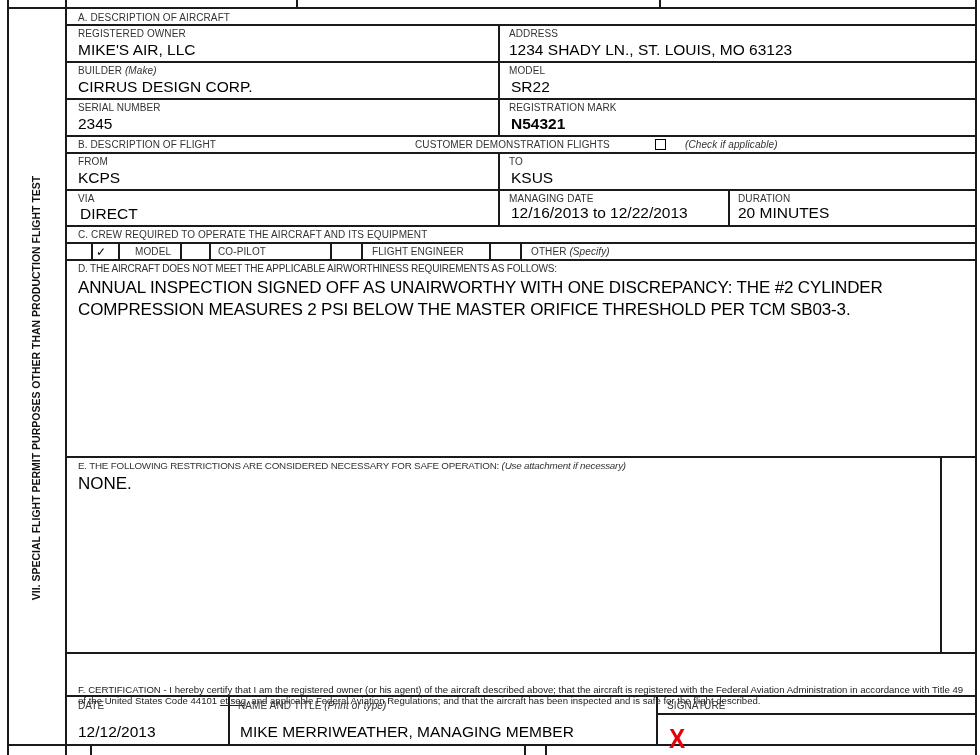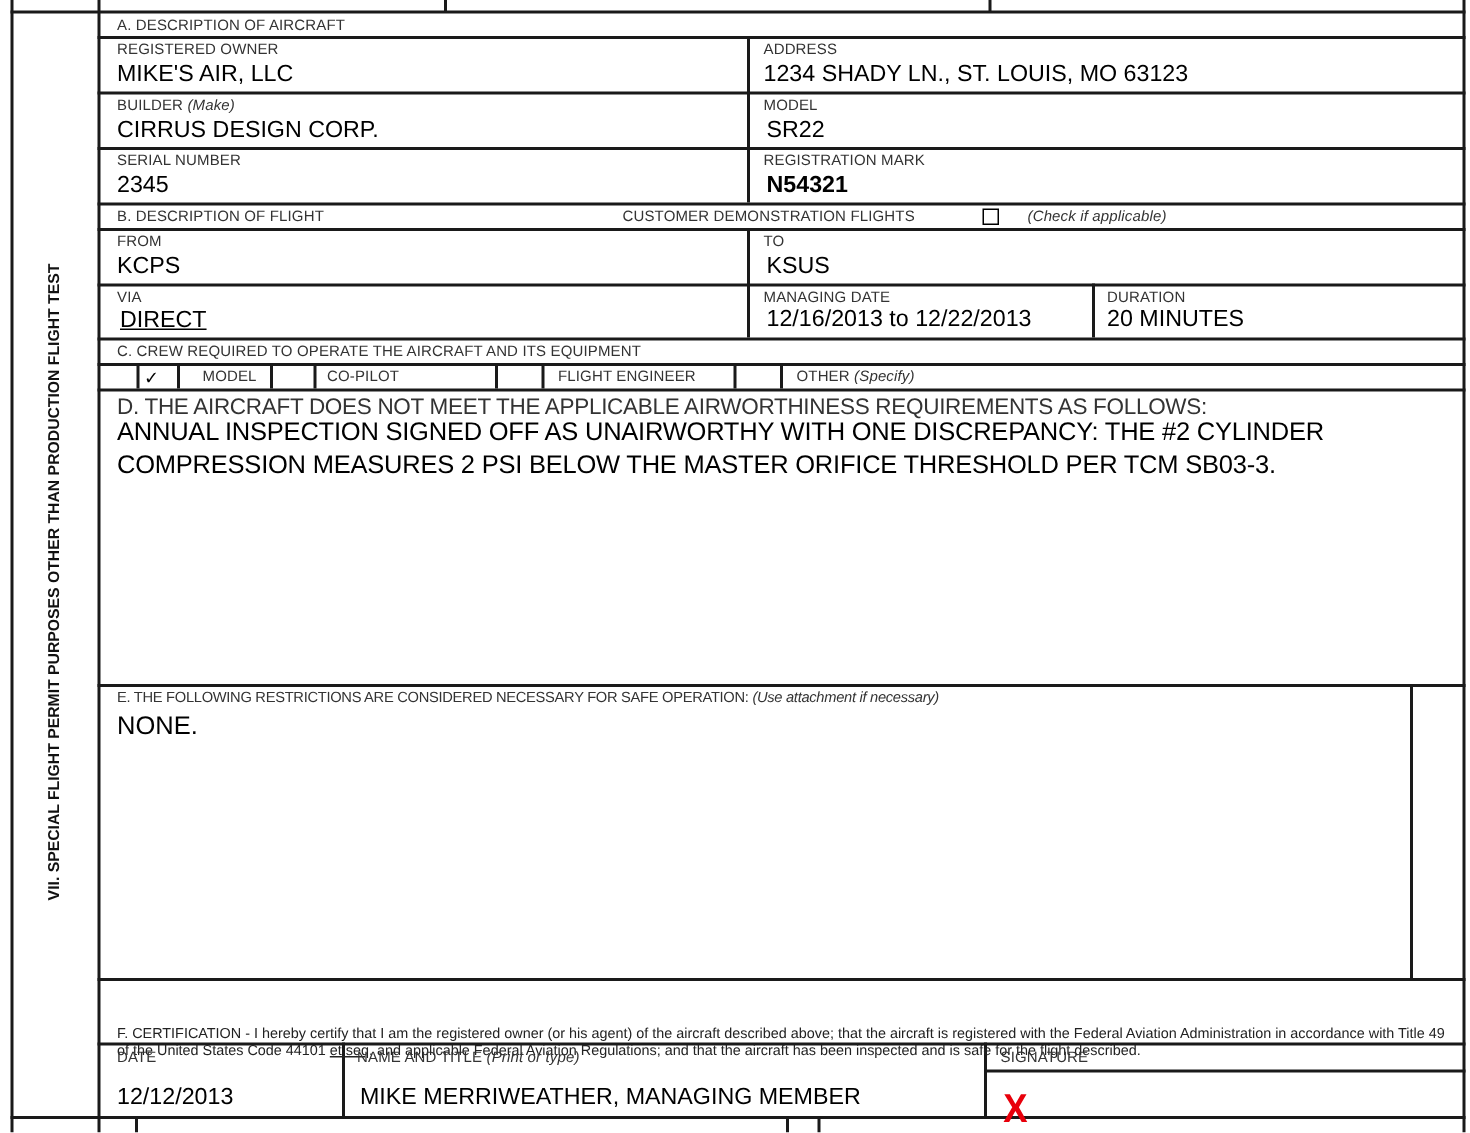--- a/index.html
+++ b/index.html
@@ -92,40 +92,40 @@
 <div class="cbox" style="left:655px;top:139px;"></div>
 <div class="lbl" style="left:685px;top:139px;"><i>(Check if applicable)</i></div>
 
 <div class="lbl" style="left:78px;top:156px;">FROM</div>
 <div class="val" style="left:78px;top:169px;">KCPS</div>
 
 <div class="lbl" style="left:509px;top:156px;">TO</div>
 <div class="val" style="left:511px;top:169px;">KSUS</div>
 
 <div class="lbl" style="left:78px;top:193px;">VIA</div>
-<div class="val" style="left:80px;top:205px;text-decoration:underline;">DIRECT</div>
+<div class="val" style="left:80px;top:205px;">DIRECT</div>
 
 <div class="lbl" style="left:509px;top:193px;">MANAGING DATE</div>
 <div class="val" style="left:511px;top:204px;">12/16/2013 to 12/22/2013</div>
 
 <div class="lbl" style="left:738px;top:193px;">DURATION</div>
 <div class="val" style="left:738px;top:204px;">20 MINUTES</div>
 
 <div class="lbl" style="left:78px;top:229px;">C. CREW REQUIRED TO OPERATE THE AIRCRAFT AND ITS EQUIPMENT</div>
 
 <div class="lbl" style="left:96px;top:245px;font-size:12px;color:#000;">✓</div>
 <div class="lbl" style="left:135px;top:246px;">MODEL</div>
 <div class="lbl" style="left:185px;top:245px;width:20px;height:12px;"></div>
 <div class="lbl" style="left:218px;top:246px;">CO-PILOT</div>
 <div class="lbl" style="left:335px;top:245px;width:22px;height:12px;"></div>
 <div class="lbl" style="left:372px;top:246px;">FLIGHT ENGINEER</div>
 <div class="lbl" style="left:494px;top:245px;width:22px;height:12px;"></div>
 <div class="lbl" style="left:531px;top:246px;"><span>OTHER</span> <i>(Specify)</i></div>
 
-<div class="lbl" style="left:78px;top:263px;font-size:15px;letter-spacing:-0.2px;">D. THE AIRCRAFT DOES NOT MEET THE APPLICABLE AIRWORTHINESS REQUIREMENTS AS FOLLOWS:</div>
+<div class="lbl" style="left:78px;top:263px;font-size:10px;letter-spacing:-0.2px;">D. THE AIRCRAFT DOES NOT MEET THE APPLICABLE AIRWORTHINESS REQUIREMENTS AS FOLLOWS:</div>
 <div class="big" style="left:78px;top:277px;letter-spacing:-0.15px;">ANNUAL INSPECTION SIGNED OFF AS UNAIRWORTHY WITH ONE DISCREPANCY: THE #2 CYLINDER</div>
 <div class="big" style="left:78px;top:299px;letter-spacing:-0.15px;">COMPRESSION MEASURES 2 PSI BELOW THE MASTER ORIFICE THRESHOLD PER TCM SB03-3.</div>
 
 <div class="lbl" style="left:78px;top:460px;font-size:9.8px;letter-spacing:-0.2px;"><span>E. THE FOLLOWING RESTRICTIONS ARE CONSIDERED NECESSARY FOR SAFE OPERATION:</span> <i>(Use attachment if necessary)</i></div>
 <div class="big" style="left:78px;top:473px;">NONE.</div>
 
 <div class="cert"><span>F. CERTIFICATION - I hereby certify that I am the registered owner (or his agent) of the aircraft described above; that the aircraft is registered with the Federal Aviation Administration in accordance with Title 49 of the United States Code 44101 </span><u>et seq</u><span>. and applicable Federal Aviation Regulations; and that the aircraft has been inspected and is safe for the flight described.</span></div>
 
 <div class="lbl" style="left:78px;top:700px;">DATE</div>
 <div class="val" style="left:78px;top:723px;">12/12/2013</div>

